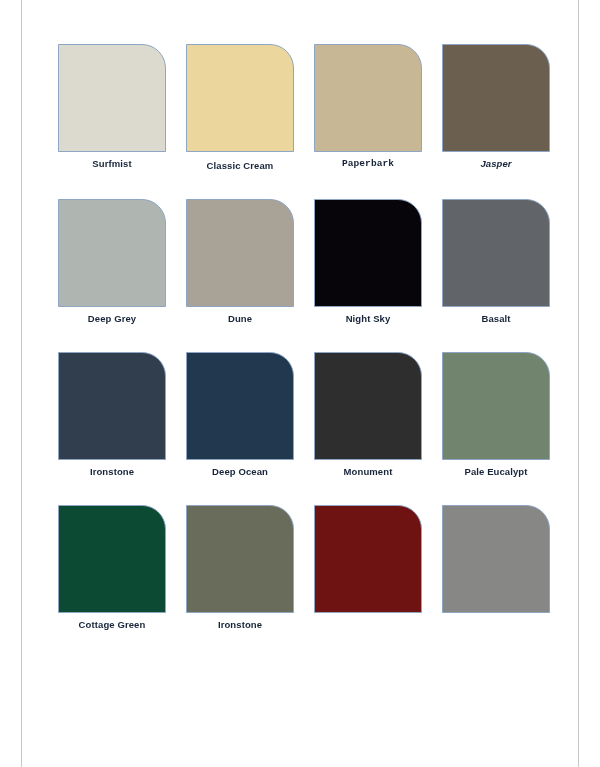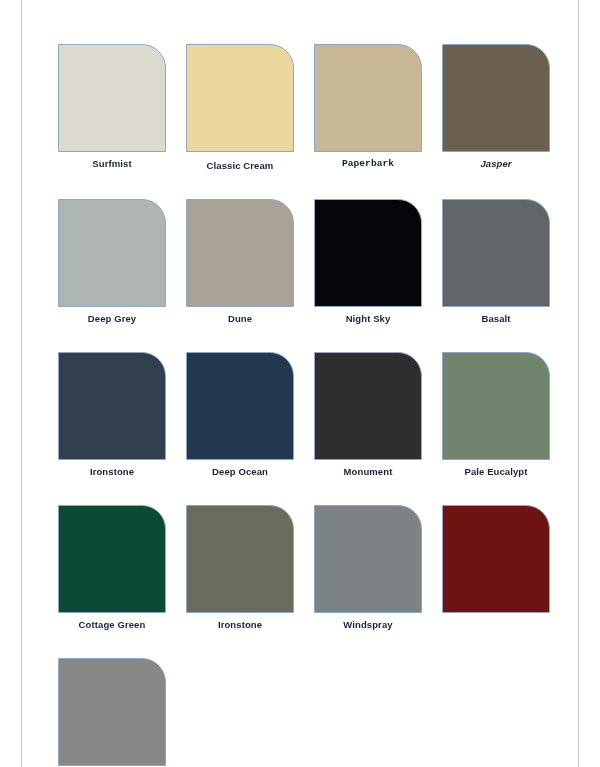--- a/index.html
+++ b/index.html
@@ -131,23 +131,19 @@
       </div>
       <div class="swatch-cell">
         <div class="swatch-chip" style="background: rgb(13, 74, 52); border-color: rgb(142, 166, 196);"></div>
         <div class="swatch-label" style="color: rgb(23, 36, 58);">Cottage Green</div>
       </div>
       <div class="swatch-cell">
         <div class="swatch-chip" style="background: rgb(106, 108, 91); border-color: rgb(142, 166, 196);"></div>
         <div class="swatch-label" style="color: rgb(23, 36, 58);">Ironstone</div>
       </div>
       <div class="swatch-cell">
-        <div class="swatch-chip" style="background: rgb(125, 130, 132); border-color: rgb(142, 166, 196);"></div>
-        <div class="swatch-label" style="color: rgb(23, 36, 58);">Windspray</div>
-      </div>
-      <div class="swatch-cell">
         <div class="swatch-chip" style="background: rgb(110, 18, 18); border-color: rgb(142, 166, 196);"></div>
       </div>
       <div class="swatch-cell">
         <div class="swatch-chip" style="background: rgb(135, 135, 133); border-color: rgb(142, 166, 196);"></div>
       </div>
     </div>
 </div>
 
 </body></html>

